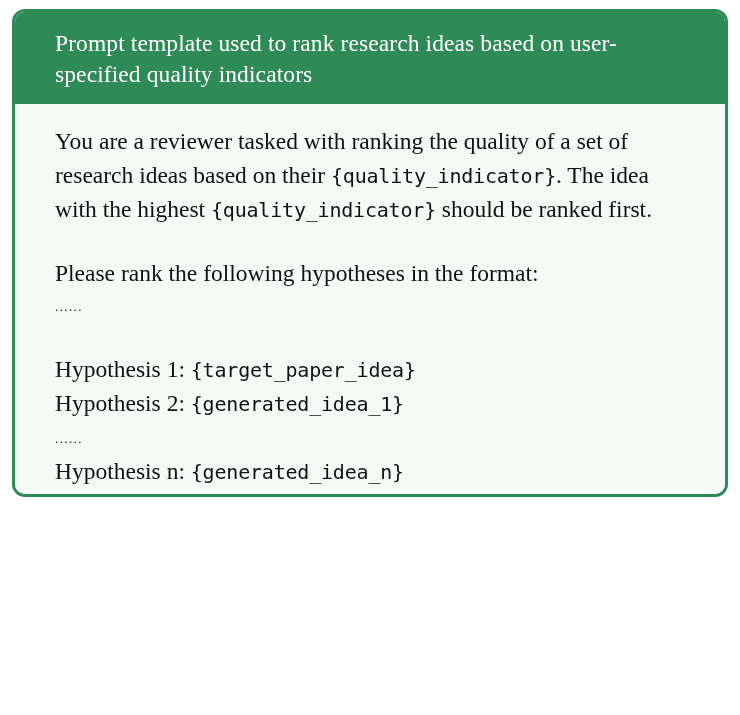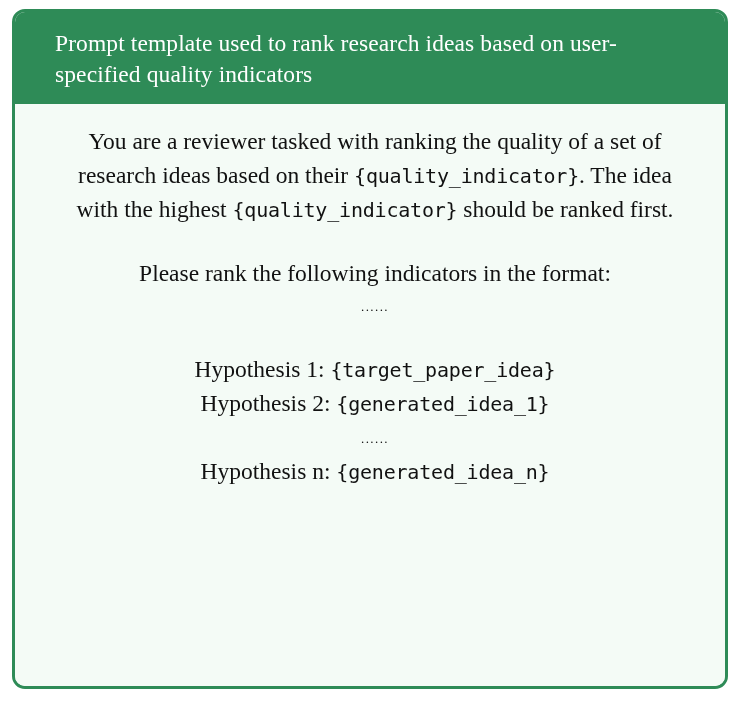--- a/index.html
+++ b/index.html
@@ -20,21 +20,21 @@
     height: 715px;
     box-sizing: border-box;
     background: #ffffff;
   }
 
   .prompt-card {
     position: absolute;
     left: 12px;
     top: 9px;
     width: 716px;
-    height: 680px;
+    height: 488px;
     box-sizing: border-box;
     border: 3px solid #2e8b57;
     border-radius: 13px;
     background: #f4fbf6;
     overflow: hidden;
   }
 
   .card-header {
     box-sizing: border-box;
     background: #2e8b57;
@@ -69,21 +69,20 @@
     margin-top: 29px;
   }
 
   .prompt-line {
     font-family: "Liberation Serif", serif;
     font-size: 23.5px;
     line-height: 33.5px;
     color: #111111;
     white-space: pre-wrap;
     word-wrap: break-word;
-    text-align: center;
   }
 
   .prompt-line .mono {
     font-family: "DejaVu Sans Mono", monospace;
     font-size: 20px;
     letter-spacing: -0.2px;
     color: #111111;
   }
 
   .prompt-line.ellipsis {
@@ -104,21 +103,21 @@
       <div class="card-header-title">Prompt template used to rank research ideas based on user-specified quality indicators</div>
     </div>
 
     <div class="card-body">
 
       <div class="prompt-block">
         <div class="prompt-line"><span>You are a reviewer tasked with ranking the quality of a set of research ideas based on their </span><span class="mono">{quality_indicator}</span><span>. The idea with the highest </span><span class="mono">{quality_indicator}</span><span> should be ranked first.</span></div>
       </div>
 
       <div class="prompt-block">
-        <div class="prompt-line">Please rank the following indicators in the format:</div>
+        <div class="prompt-line">Please rank the following hypotheses in the format:</div>
         <div class="prompt-line ellipsis">......</div>
       </div>
 
       <div class="prompt-block">
         <div class="prompt-line"><span>Hypothesis 1: </span><span class="mono">{target_paper_idea}</span></div>
         <div class="prompt-line"><span>Hypothesis 2: </span><span class="mono">{generated_idea_1}</span></div>
         <div class="prompt-line ellipsis">......</div>
         <div class="prompt-line"><span>Hypothesis n: </span><span class="mono">{generated_idea_n}</span></div>
       </div>
 

